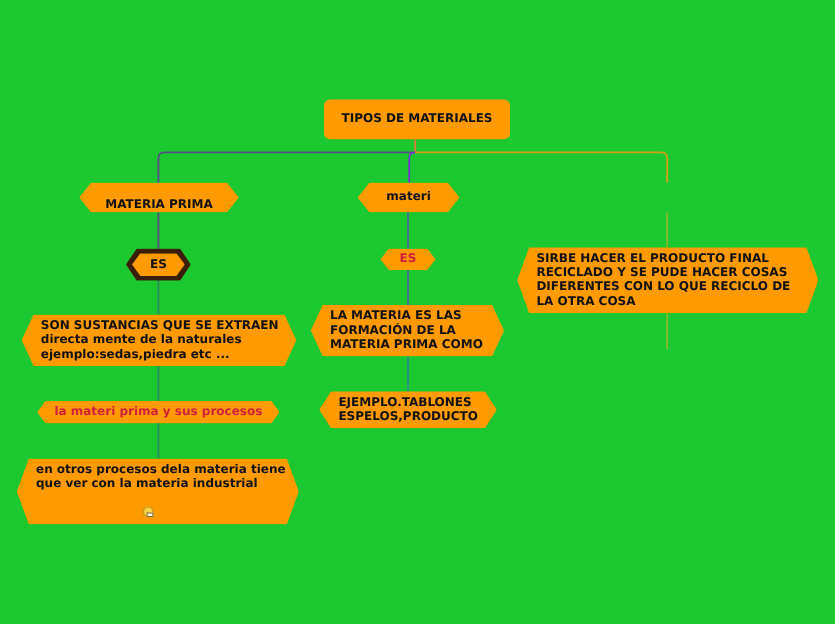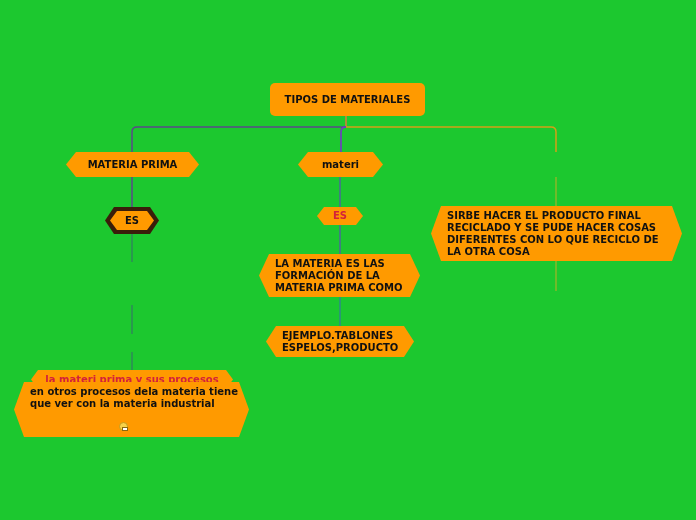--- a/index.html
+++ b/index.html
@@ -76,34 +76,39 @@
     <line x1="340" y1="297" x2="340" y2="326" stroke="#2e8a8a" stroke-width="1.5"></line>
 
     <line x1="556" y1="177" x2="556" y2="206" stroke="#8ab82a" stroke-width="1.5"></line>
     <line x1="556" y1="261" x2="556" y2="291" stroke="#8ab82a" stroke-width="1.5"></line>
   </svg>
 
   <div class="node root center" style="left:270px; top:83px; width:155px; height:33px;">
     <span>TIPOS DE MATERIALES</span>
   </div>
 
-  <div class="node hex center" style="left:66px; top:152px; width:133px; height:25px;">
+  <div class="node hex center" style="left:66px; top:152px; width:133px; height:25px;align-items:flex-end;">
     <span>MATERIA PRIMA</span>
   </div>
   <div class="node hex center" style="left:298px; top:152px; width:85px; height:25px;">
     <span>materi</span>
   </div>
 
   <div class="es-outline" style="left:105px; top:207px; width:54px; height:27px;"></div>
   <div class="node hex-small center" style="left:110px; top:211px; width:44px; height:19px;">
     <span>ES</span>
   </div>
 
+  <div class="node hex left" style="left:18px; top:262px; width:229px; height:43px; padding-left:16px;">
+    <span class="txt">SON SUSTANCIAS QUE SE EXTRAEN
+directa mente de la naturales
+ejemplo:sedas,piedra etc ...</span>
+  </div>
 
-  <div class="node hex-small center red" style="left:31px; top:334px; width:202px; height:19px; color:#d4213a;margin-top:36px;">
+  <div class="node hex-small center red" style="left:31px; top:334px; width:202px; height:19px; color:#d4213a;">
     <span>la materi prima y sus procesos</span>
   </div>
 
   <div class="node hex left" style="left:14px; top:382px; width:235px; height:55px; padding-left:16px; align-items:flex-start; padding-top:4px; flex-direction:column;">
     <span class="txt">en otros procesos dela materia tiene
 que ver con la materia industrial</span>
     <span style="width:100%; text-align:center; margin-top:12px; margin-left:-16px;">
       <span class="emoji"></span>
     </span>
   </div>

